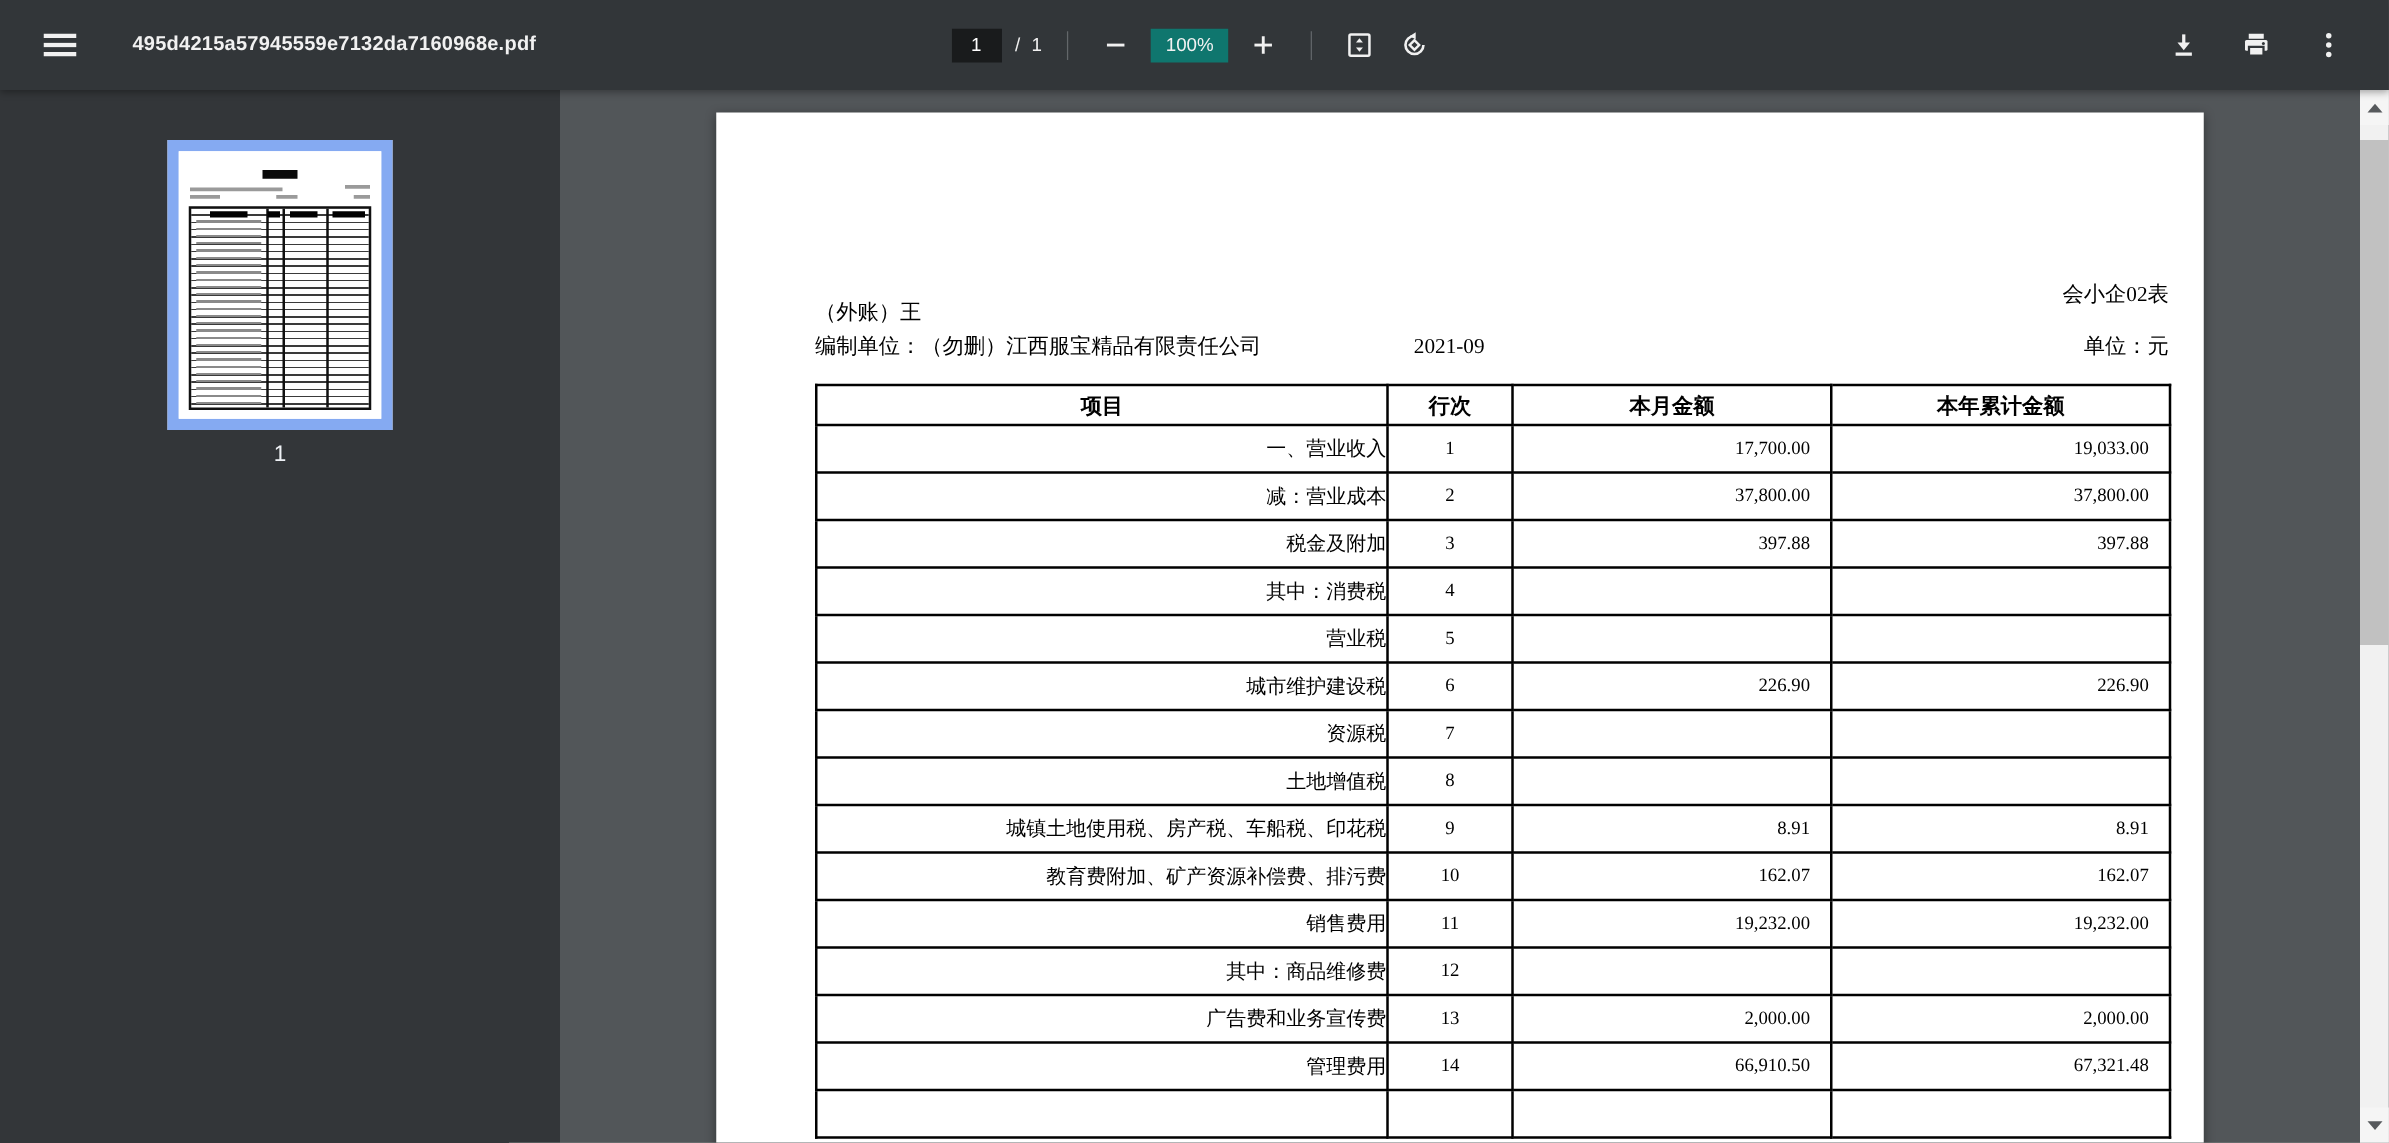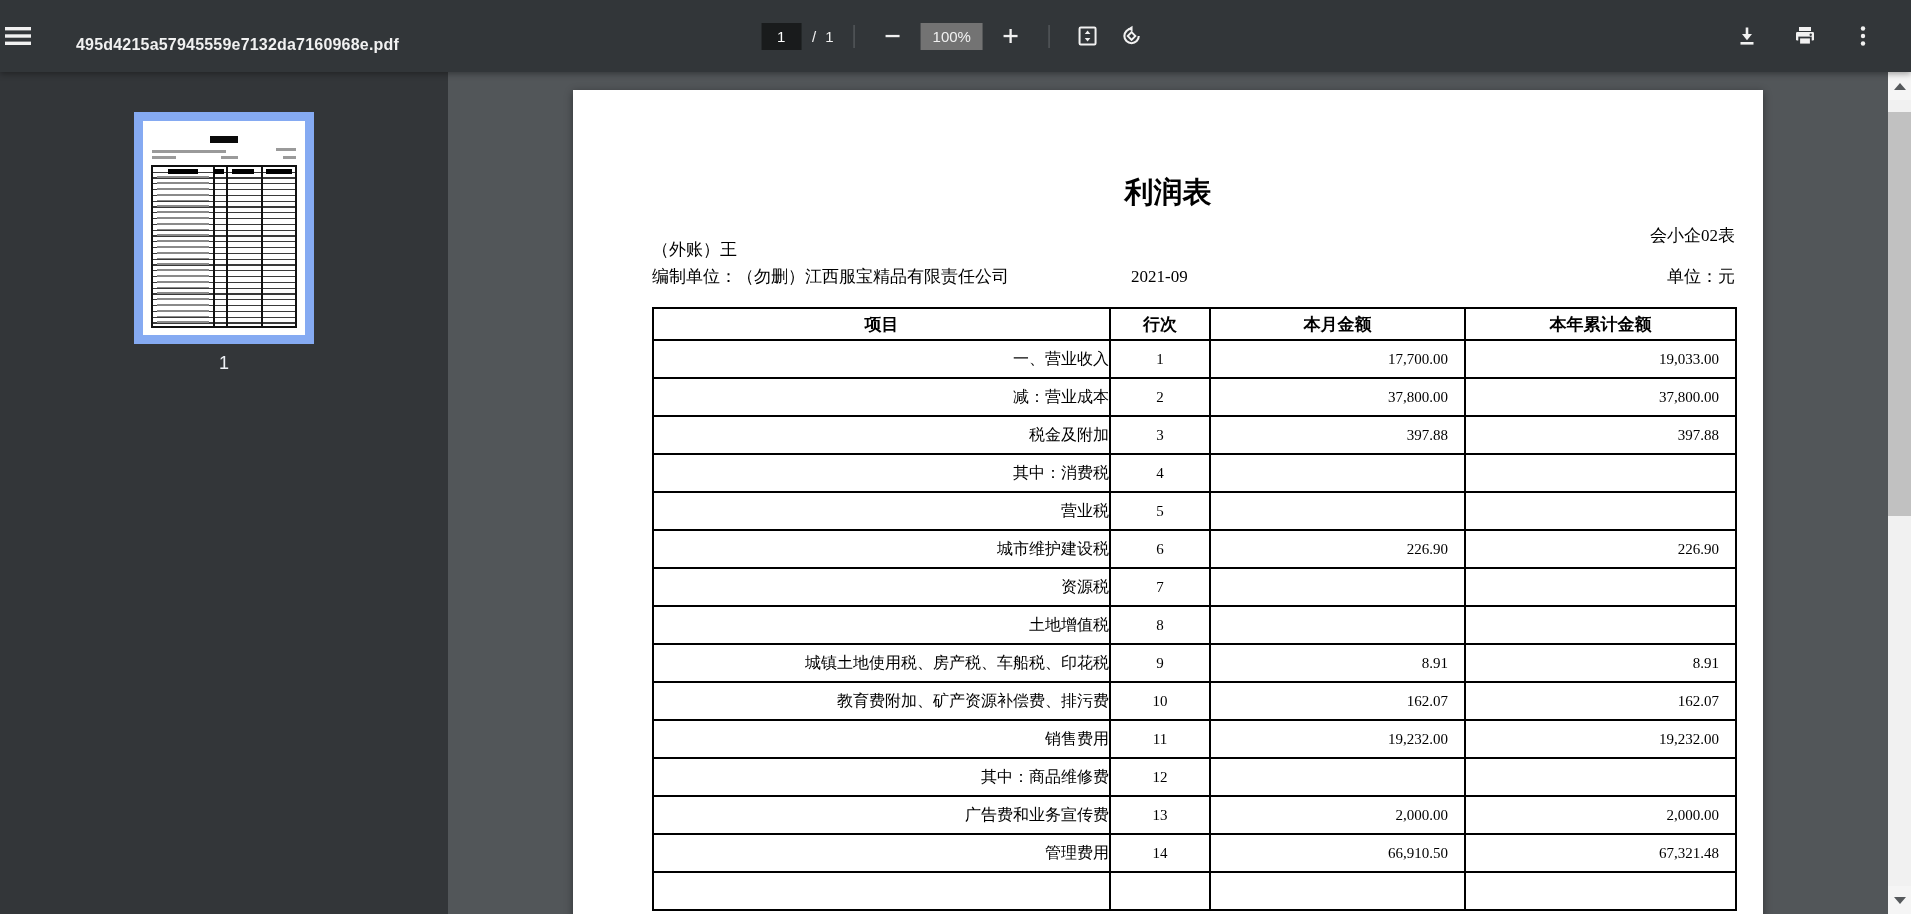--- a/index.html
+++ b/index.html
@@ -3,31 +3,31 @@
 <meta charset="utf-8">
 <style>
   * { margin:0; padding:0; box-sizing:border-box; }
   html,body { width:1911px; height:914px; overflow:hidden; background:#525659;
               font-family:"Liberation Sans", sans-serif; }
 
   
   .toolbar { position:absolute; top:0; left:0; width:1911px; height:72px;
              background:#323639; display:flex; align-items:center; z-index:5;
              box-shadow:0 2px 6px rgba(0,0,0,.35); }
-  .tb-left { display:flex; align-items:flex-end; gap:40px; }
+  .tb-left { display:flex; align-items:center; padding-left:30px; gap:40px; }
   .filename { color:#f1f1f1; font-size:16px; font-weight:bold; letter-spacing:.2px; }
   .icon-btn { background:none; border:none; width:36px; height:36px; display:flex;
               align-items:center; justify-content:center; cursor:pointer; }
   .tb-center { position:absolute; left:50%; transform:translateX(-50%); display:flex;
                align-items:center; color:#f1f1f1; font-size:15px; }
   .page-box { width:40px; height:27px; background:#191b1c; border:none; color:#fff;
               text-align:center; font-size:15px; font-family:"Liberation Sans",sans-serif; }
   .page-sep { margin:0 9px 0 11px; }
   .tb-divider { width:1px; height:23px; background:#63676a; margin:0 20px; }
-  .zoom-chip { background:#737373; color:#f1f1f1; height:27px; line-height:27px;
+  .zoom-chip { background:#0f766e; color:#f1f1f1; height:27px; line-height:27px;
                padding:0 12px; margin:0 10px; font-size:15px; }
   .tb-right { position:absolute; right:30px; display:flex; align-items:center; gap:22px; }
 
   
   .content { position:absolute; top:72px; left:0; width:1911px; height:842px; }
 
   
   .thumb-panel { position:absolute; left:0; top:0; width:448px; height:842px;
                  background:#333639; }
   .thumb-wrap { margin:40px auto 0; width:180px; height:232px; border:9px solid #85aaf2;
@@ -189,21 +189,20 @@
           <div class="tp-th" style="left:79px;  width:22px;"></div>
           <div class="tp-th" style="left:113px; width:26px;"></div>
         </div>
       </div>
     </div>
     <div class="thumb-label">1</div>
   </aside>
 
   <main class="viewer">
     <div class="page">
-      <div class="doc-title">利润表</div>
       <div class="head-left">
         <div>（外账）王</div>
         <div>编制单位：（勿删）江西服宝精品有限责任公司</div>
       </div>
       <div class="head-period">2021-09</div>
       <div class="head-form">会小企02表</div>
       <div class="head-unit">单位：元</div>
 
       <table class="doc-table">
         <colgroup>

